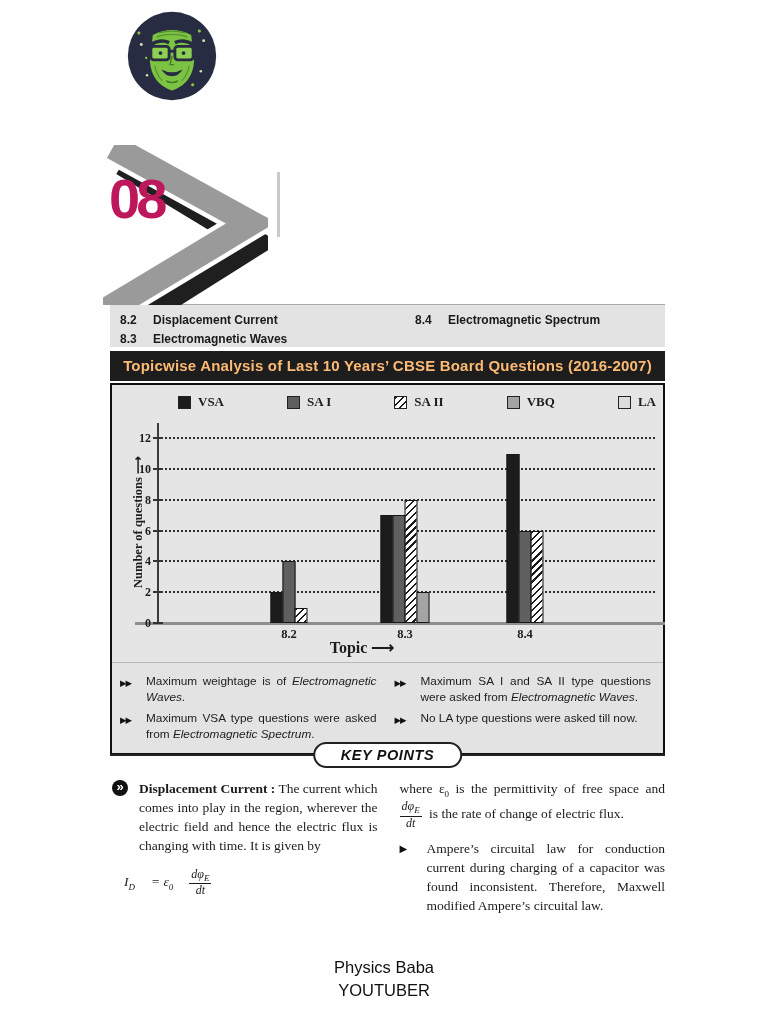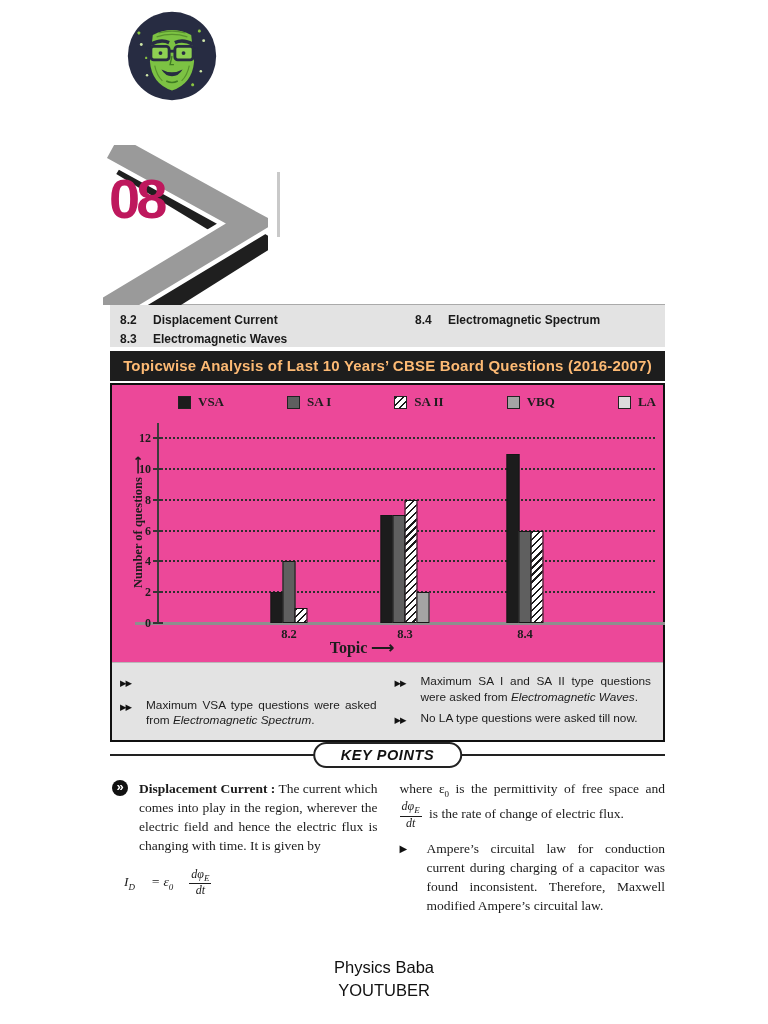--- a/index.html
+++ b/index.html
@@ -39,21 +39,21 @@
 
   
   .banner {
     position:absolute; left:110px; top:351px; width:555px; height:30px;
     background:#1d1d1d; color:#fdba74; font-weight:bold; font-size:15px;
     text-align:center; line-height:30px; letter-spacing:0.2px;
   }
 
   
   .chart-card { position:absolute; left:110px; top:383px; width:555px; border:2px solid #101010; background:#fff; }
-  .chart-white { position:relative; height:277px; background:#ec4899; }
+  .chart-white { position:relative; height:277px; background:#e5e5e5; }
 
   .legend { position:absolute; left:66px; top:9px; width:478px; display:flex; justify-content:space-between; }
   .legend-item { display:flex; align-items:center; gap:7px; font-family:"Liberation Serif", serif; font-size:13px; font-weight:bold; color:#1d1d1d; }
   .swatch { width:13px; height:13px; border:1px solid #222; display:inline-block; }
   .hatch { background:repeating-linear-gradient(135deg,#1a1a1a 0 1.6px,#ffffff 1.6px 5px); }
 
   .ylabel {
     position:absolute; left:-62px; top:129px; width:176px; text-align:center;
     transform:rotate(-90deg);
     font-family:"Liberation Serif", serif; font-weight:bold; font-size:12.5px; color:#1d1d1d; white-space:nowrap;
@@ -256,20 +256,21 @@
         </div>
       <div class="xaxis-title">
         <span>Topic</span>
         <span>⟶</span>
       </div>
     </div>
     <div class="notes">
       <ul id="notes-left">
           <li>
             <span class="note-marker">▶▶</span>
+            <p><span>Maximum weightage is of </span><em>Electromagnetic Waves</em><span>.</span></p>
           </li>
           <li>
             <span class="note-marker">▶▶</span>
             <p><span>Maximum VSA type questions were asked from </span><em>Electromagnetic Spectrum</em><span>.</span></p>
           </li>
         </ul>
       <ul id="notes-right">
           <li>
             <span class="note-marker">▶▶</span>
             <p><span>Maximum SA I and SA II type questions were asked from </span><em>Electromagnetic Waves</em><span>.</span></p>

